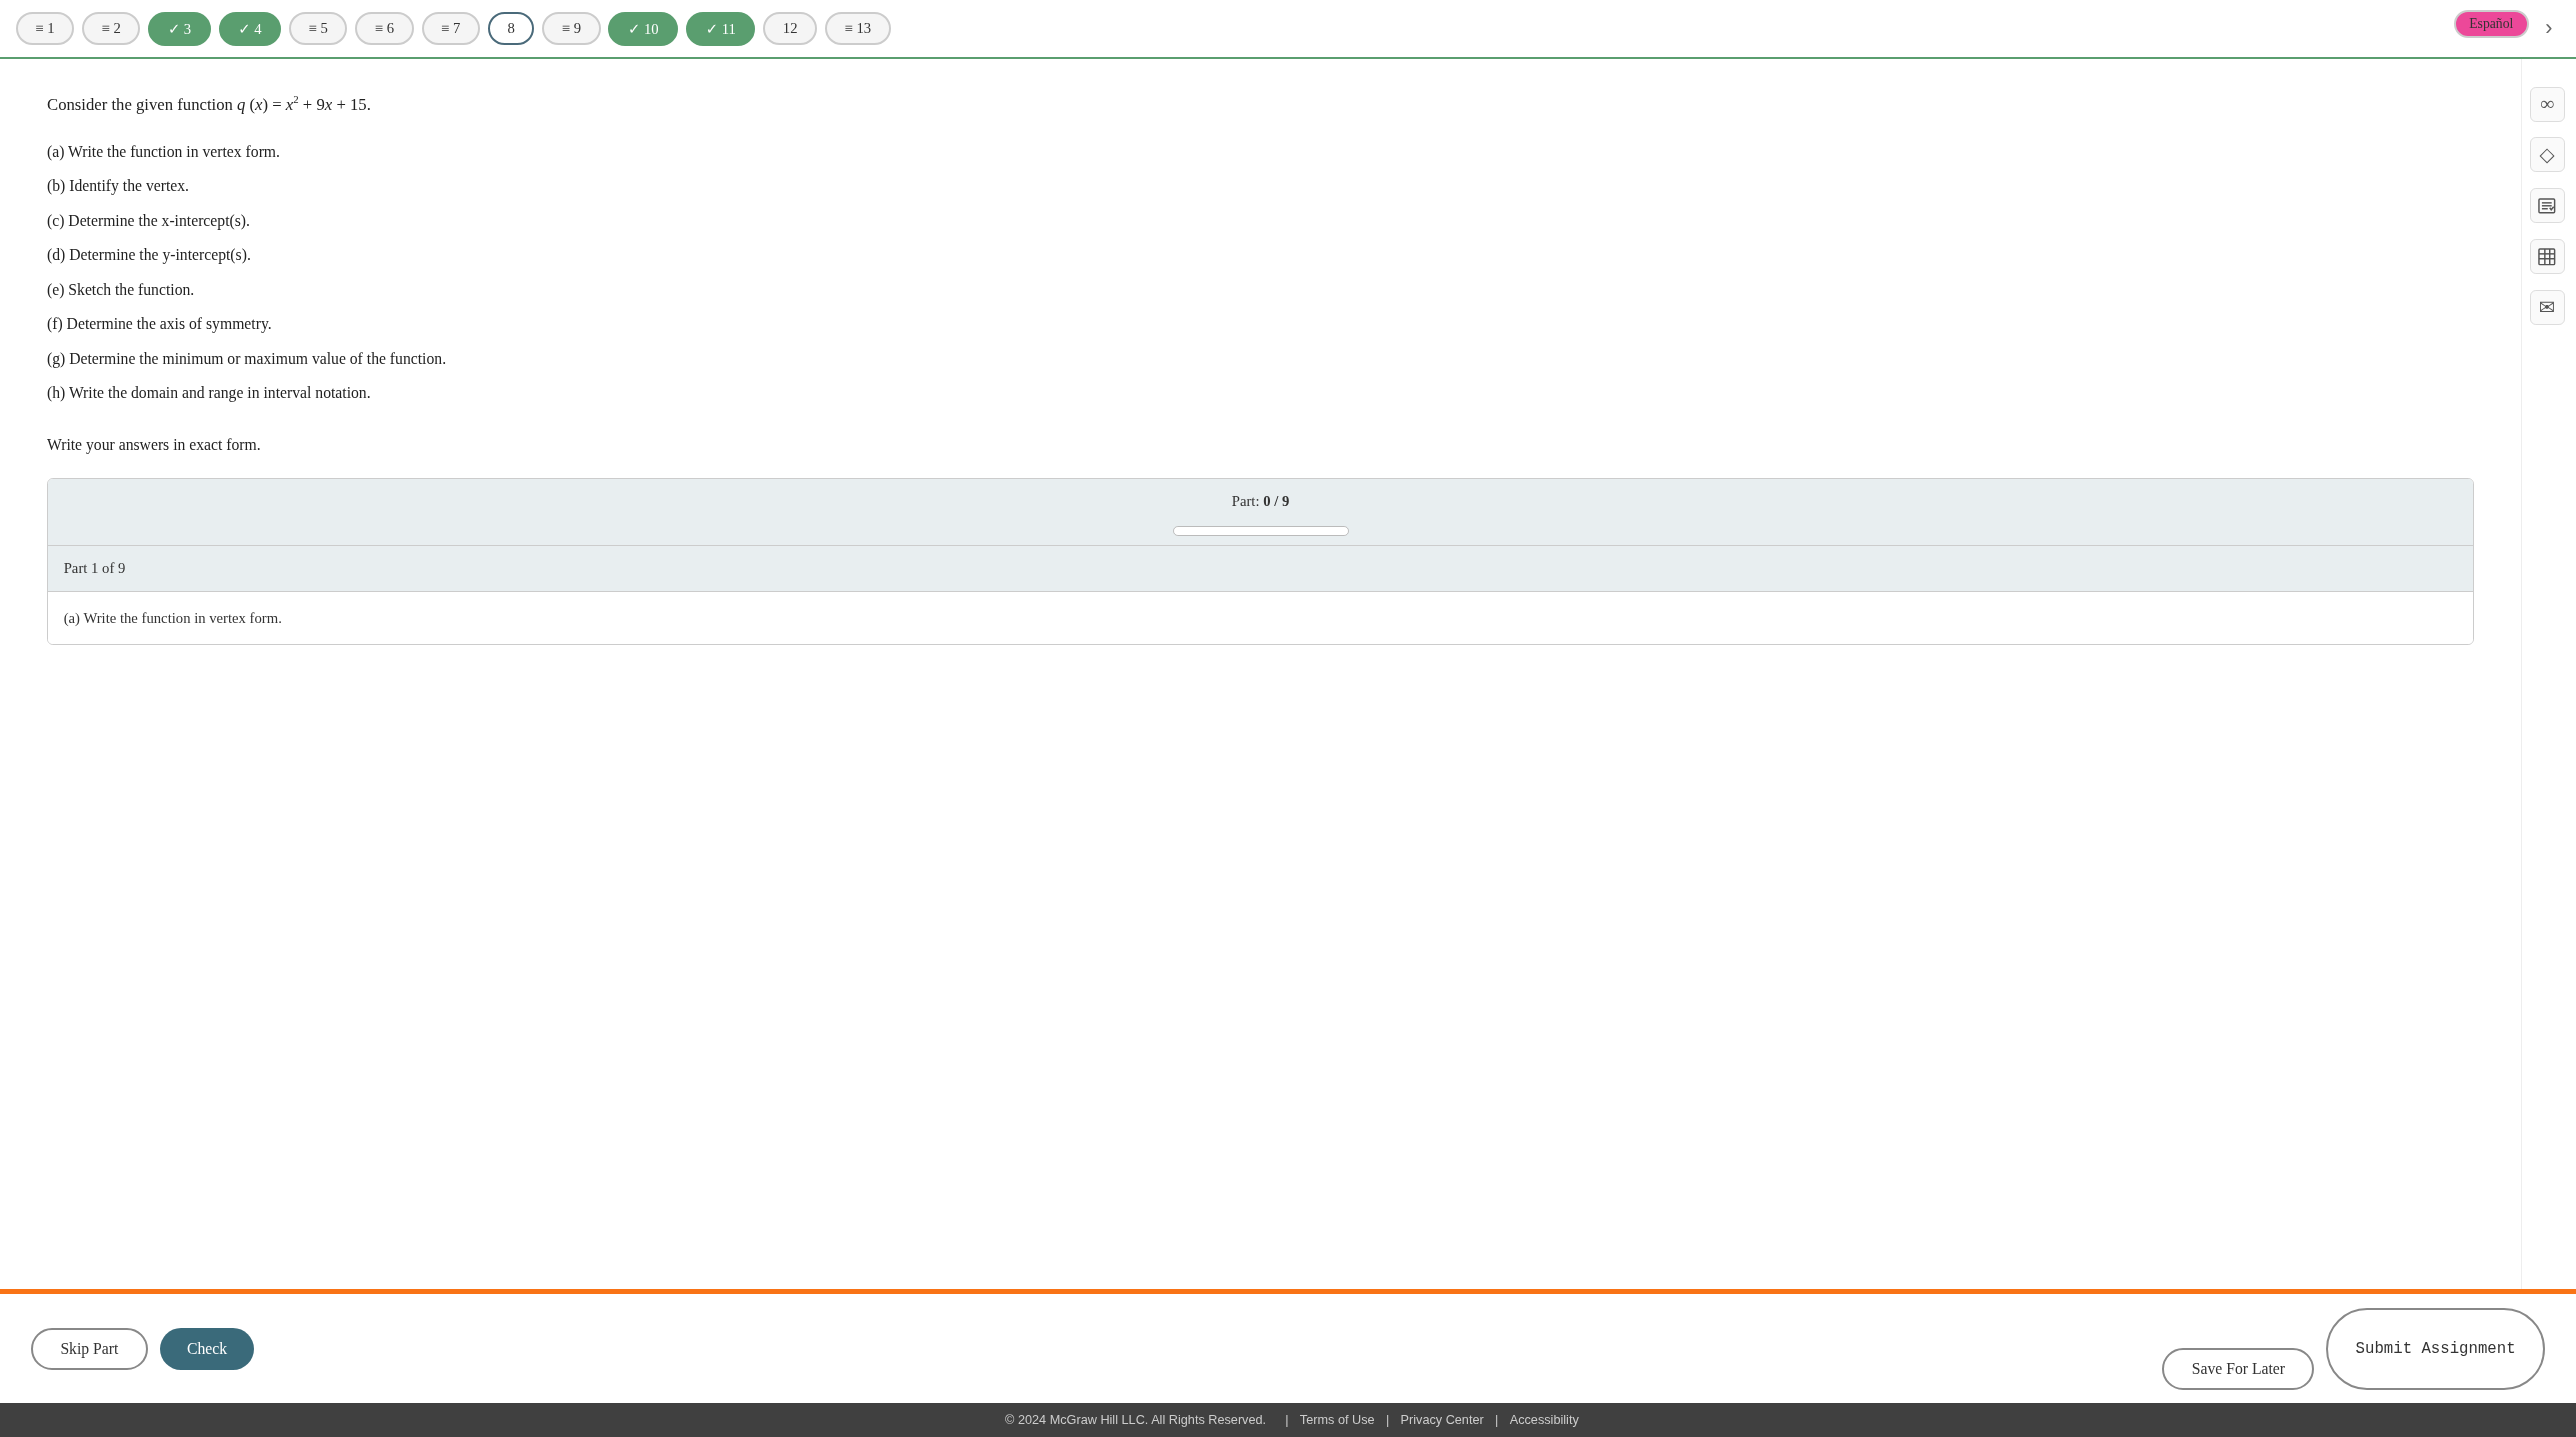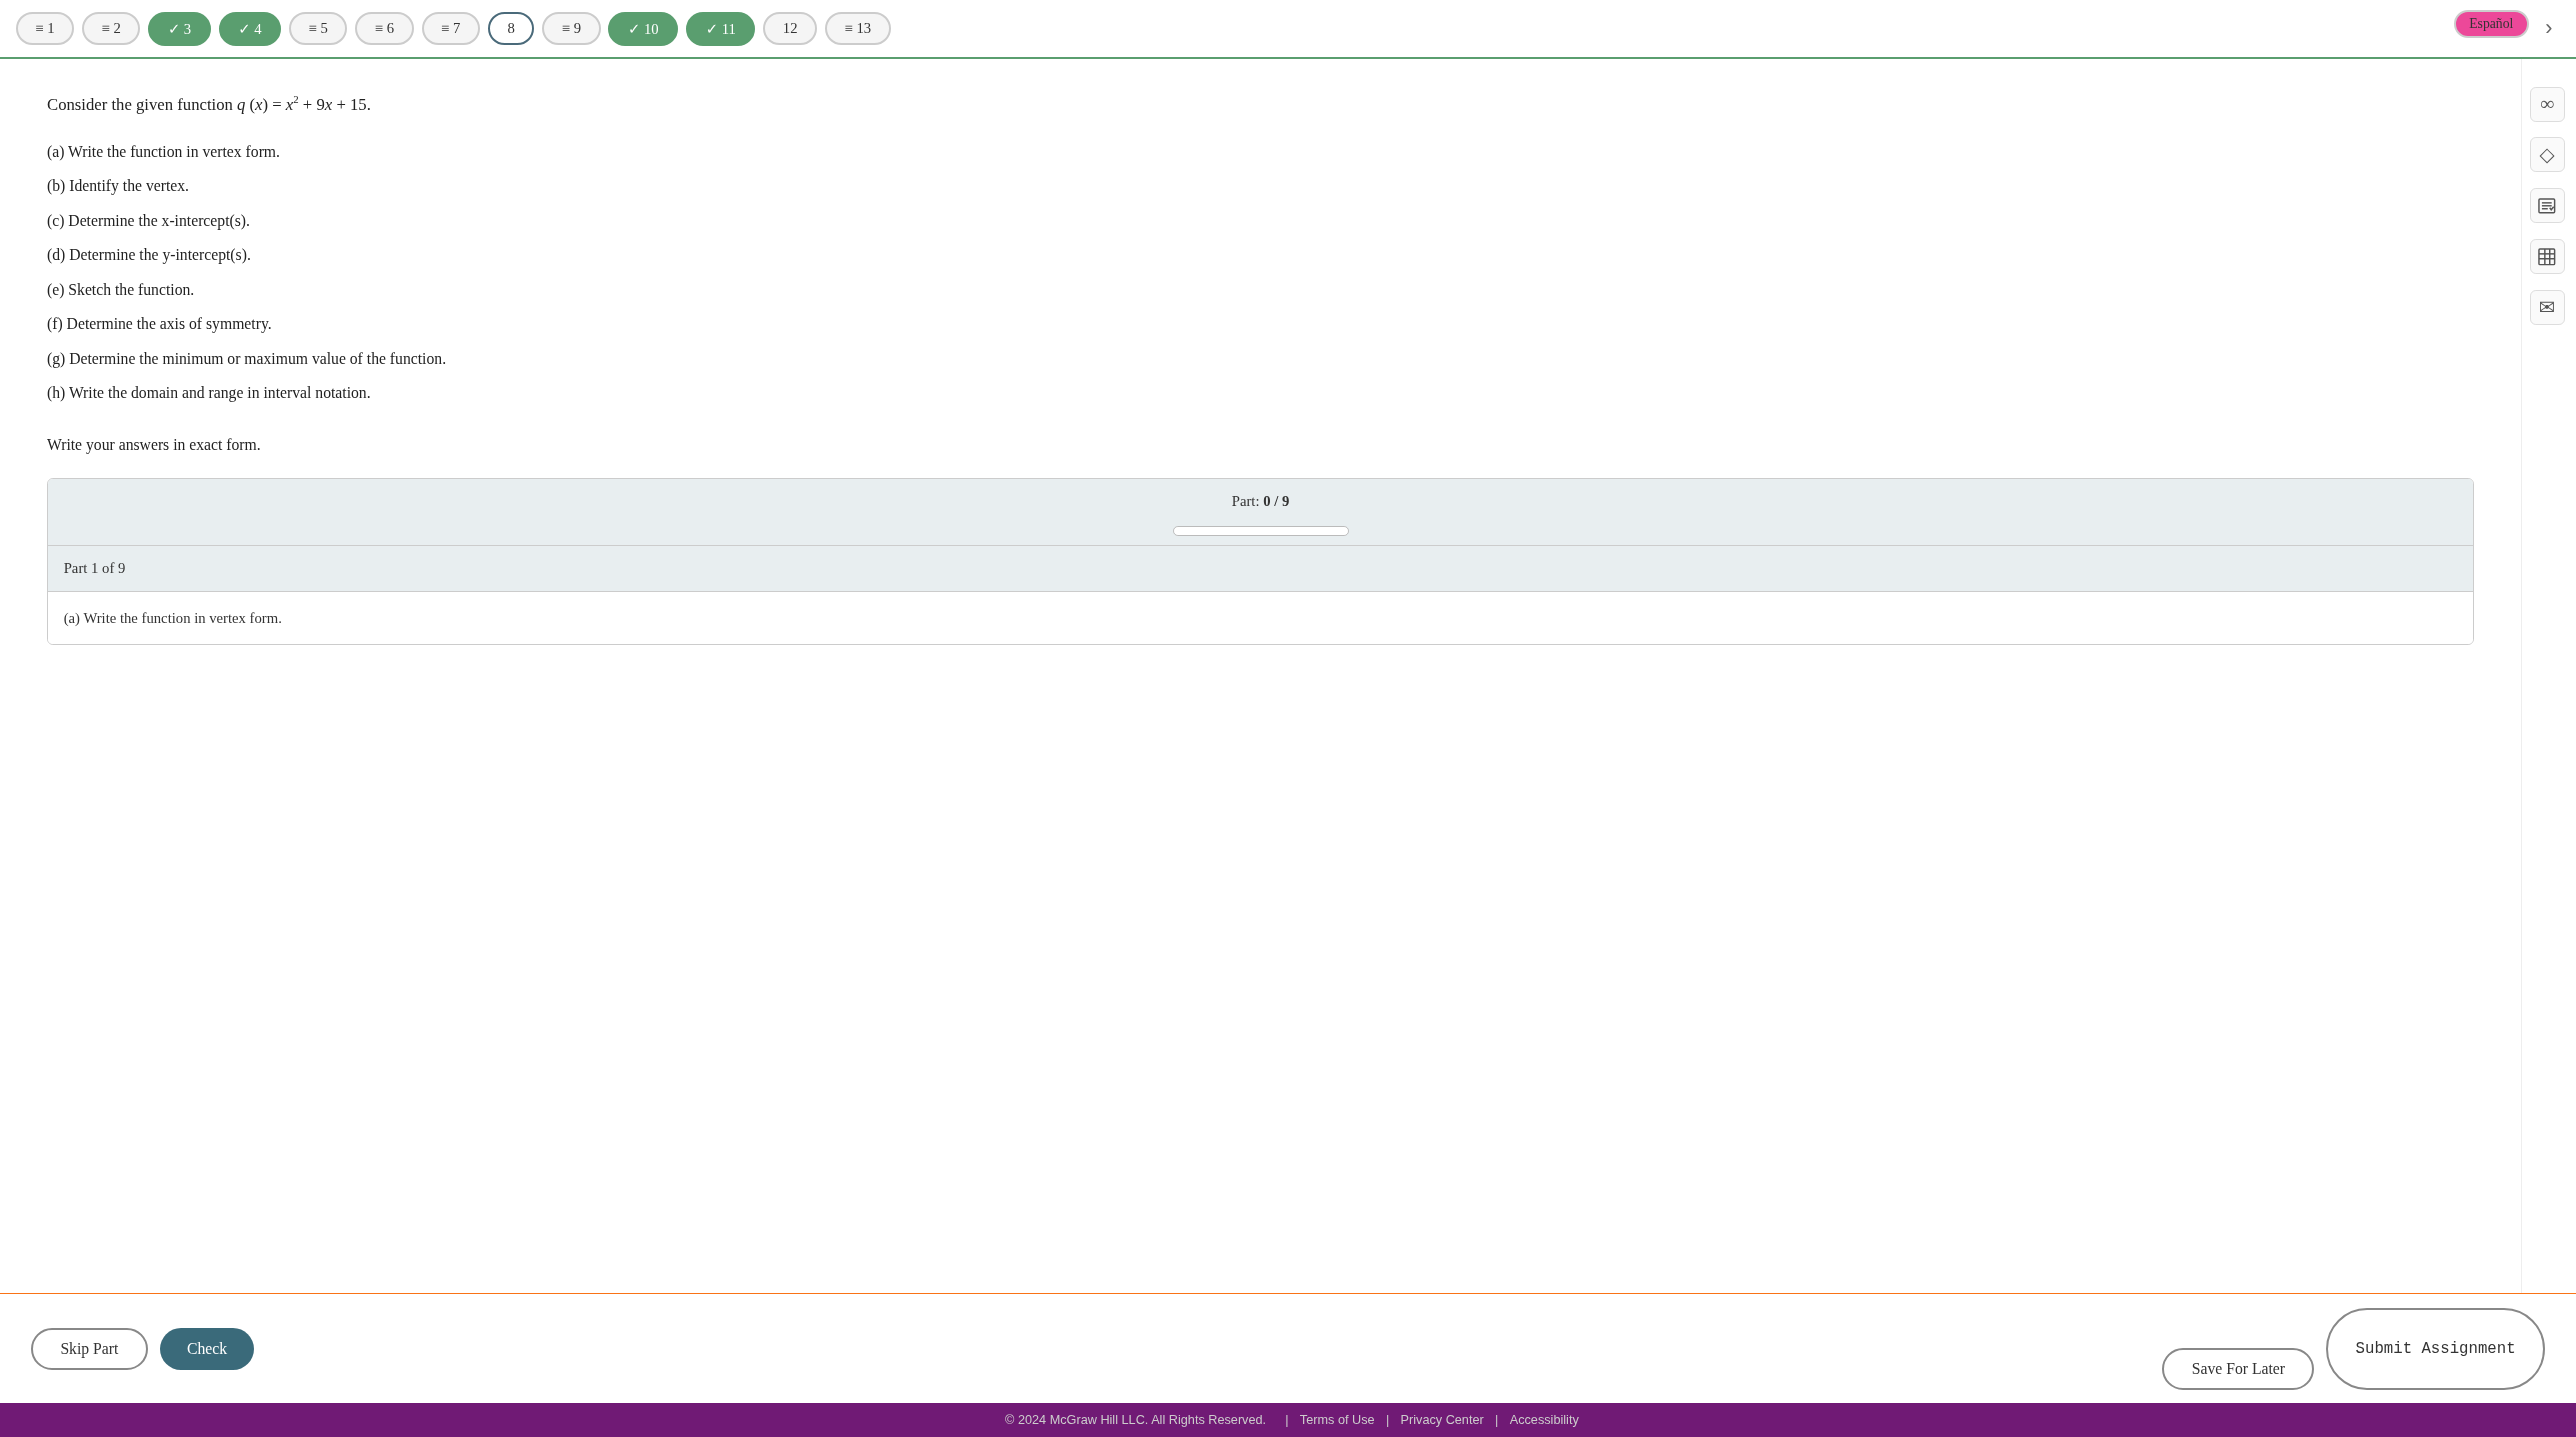--- a/index.html
+++ b/index.html
@@ -166,21 +166,21 @@
       color: #555;
       font-size: 19.6px;
       border: 1px solid #ddd;
       border-radius: 5.9px;
       background: #fafafa;
     }
 
     
     .bottom-bar {
       background: #fff;
-      border-top: 1px solid #f97316;
+      border-top: 5px solid #f97316;
       padding: 13.7px 31px;
       display: flex;
       align-items: center;
       justify-content: space-between;
     }
     .bottom-left { display: flex; gap: 11.8px; }
     .bottom-right { display: flex; gap: 11.8px; }
 
     .btn-skip {
       border: 2px solid #888;
@@ -219,21 +219,21 @@
       background: #fff;
       padding: 9.8px 27.4px;
       font-size: 15.7px;
       cursor: pointer;
       color: #333;
       font-family: Liberation Mono, monospace;
     }
 
     
     .footer {
-      background: #701a75;
+      background: #404040;
       color: #ccc;
       text-align: center;
       padding: 9.8px;
       font-size: 12.7px;
       font-family: Arial, sans-serif;
     }
     .footer a { color: #ccc; text-decoration: none; }
     .footer span { margin: 0 7.8px; }
   </style>
 </head>

